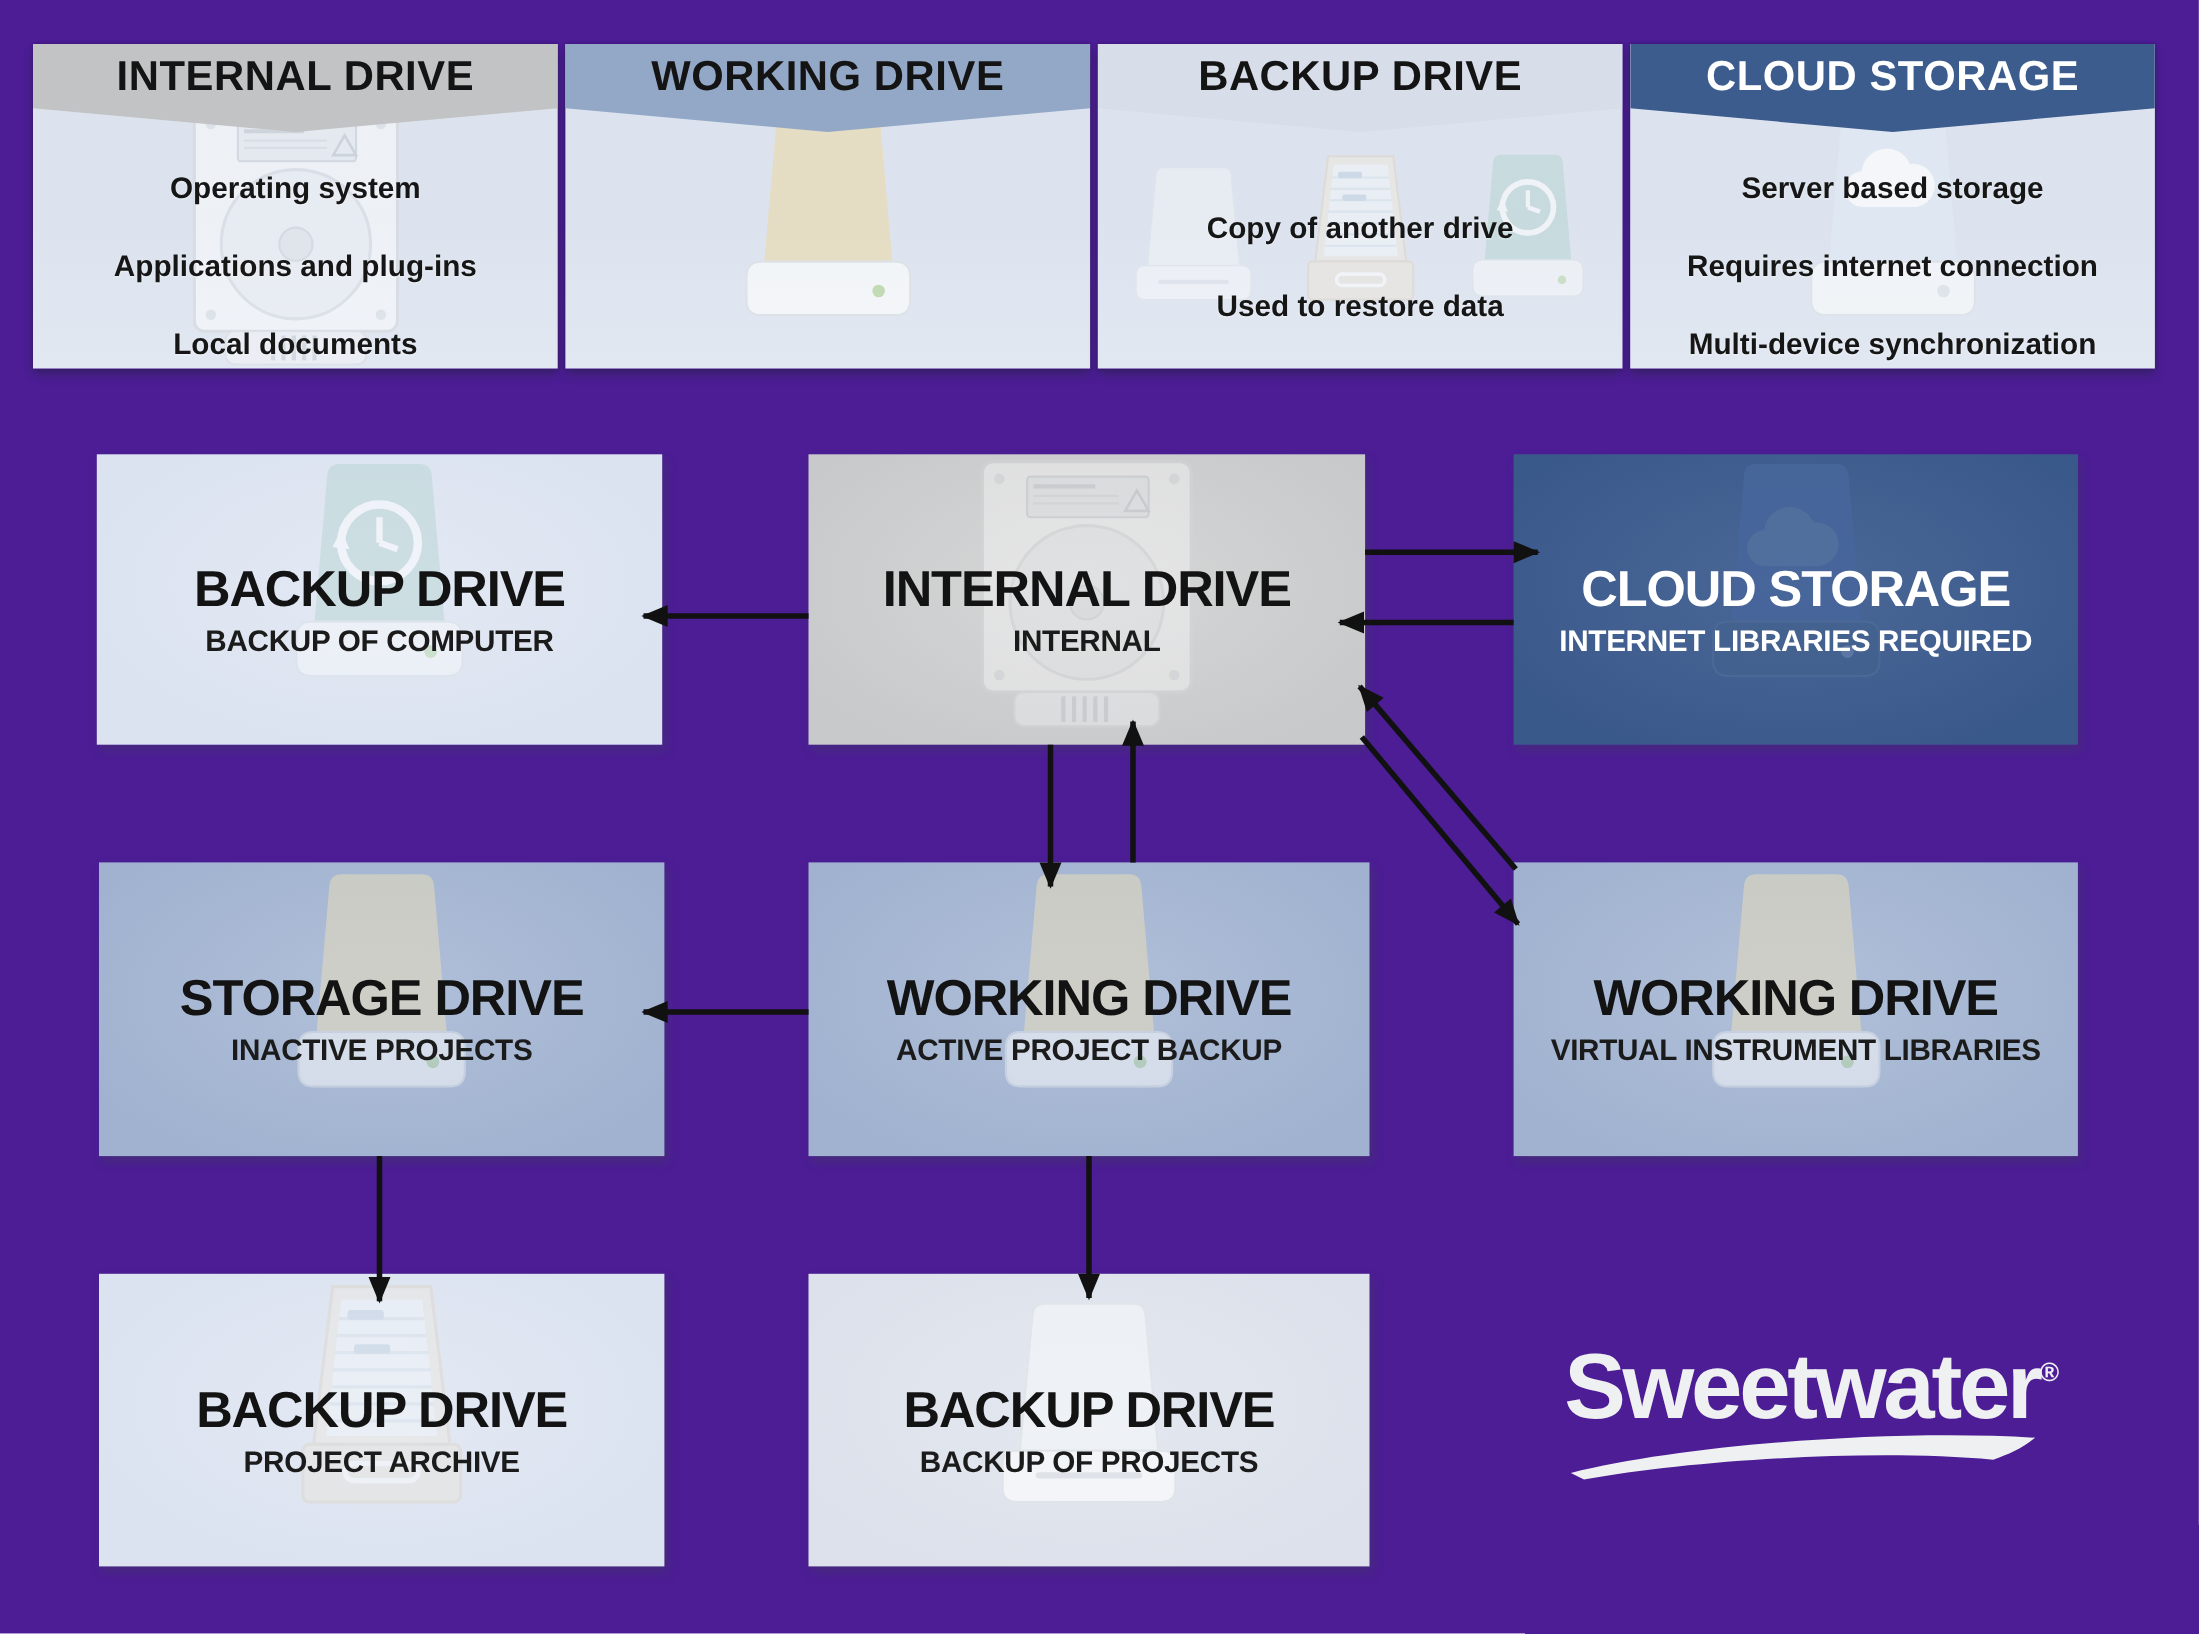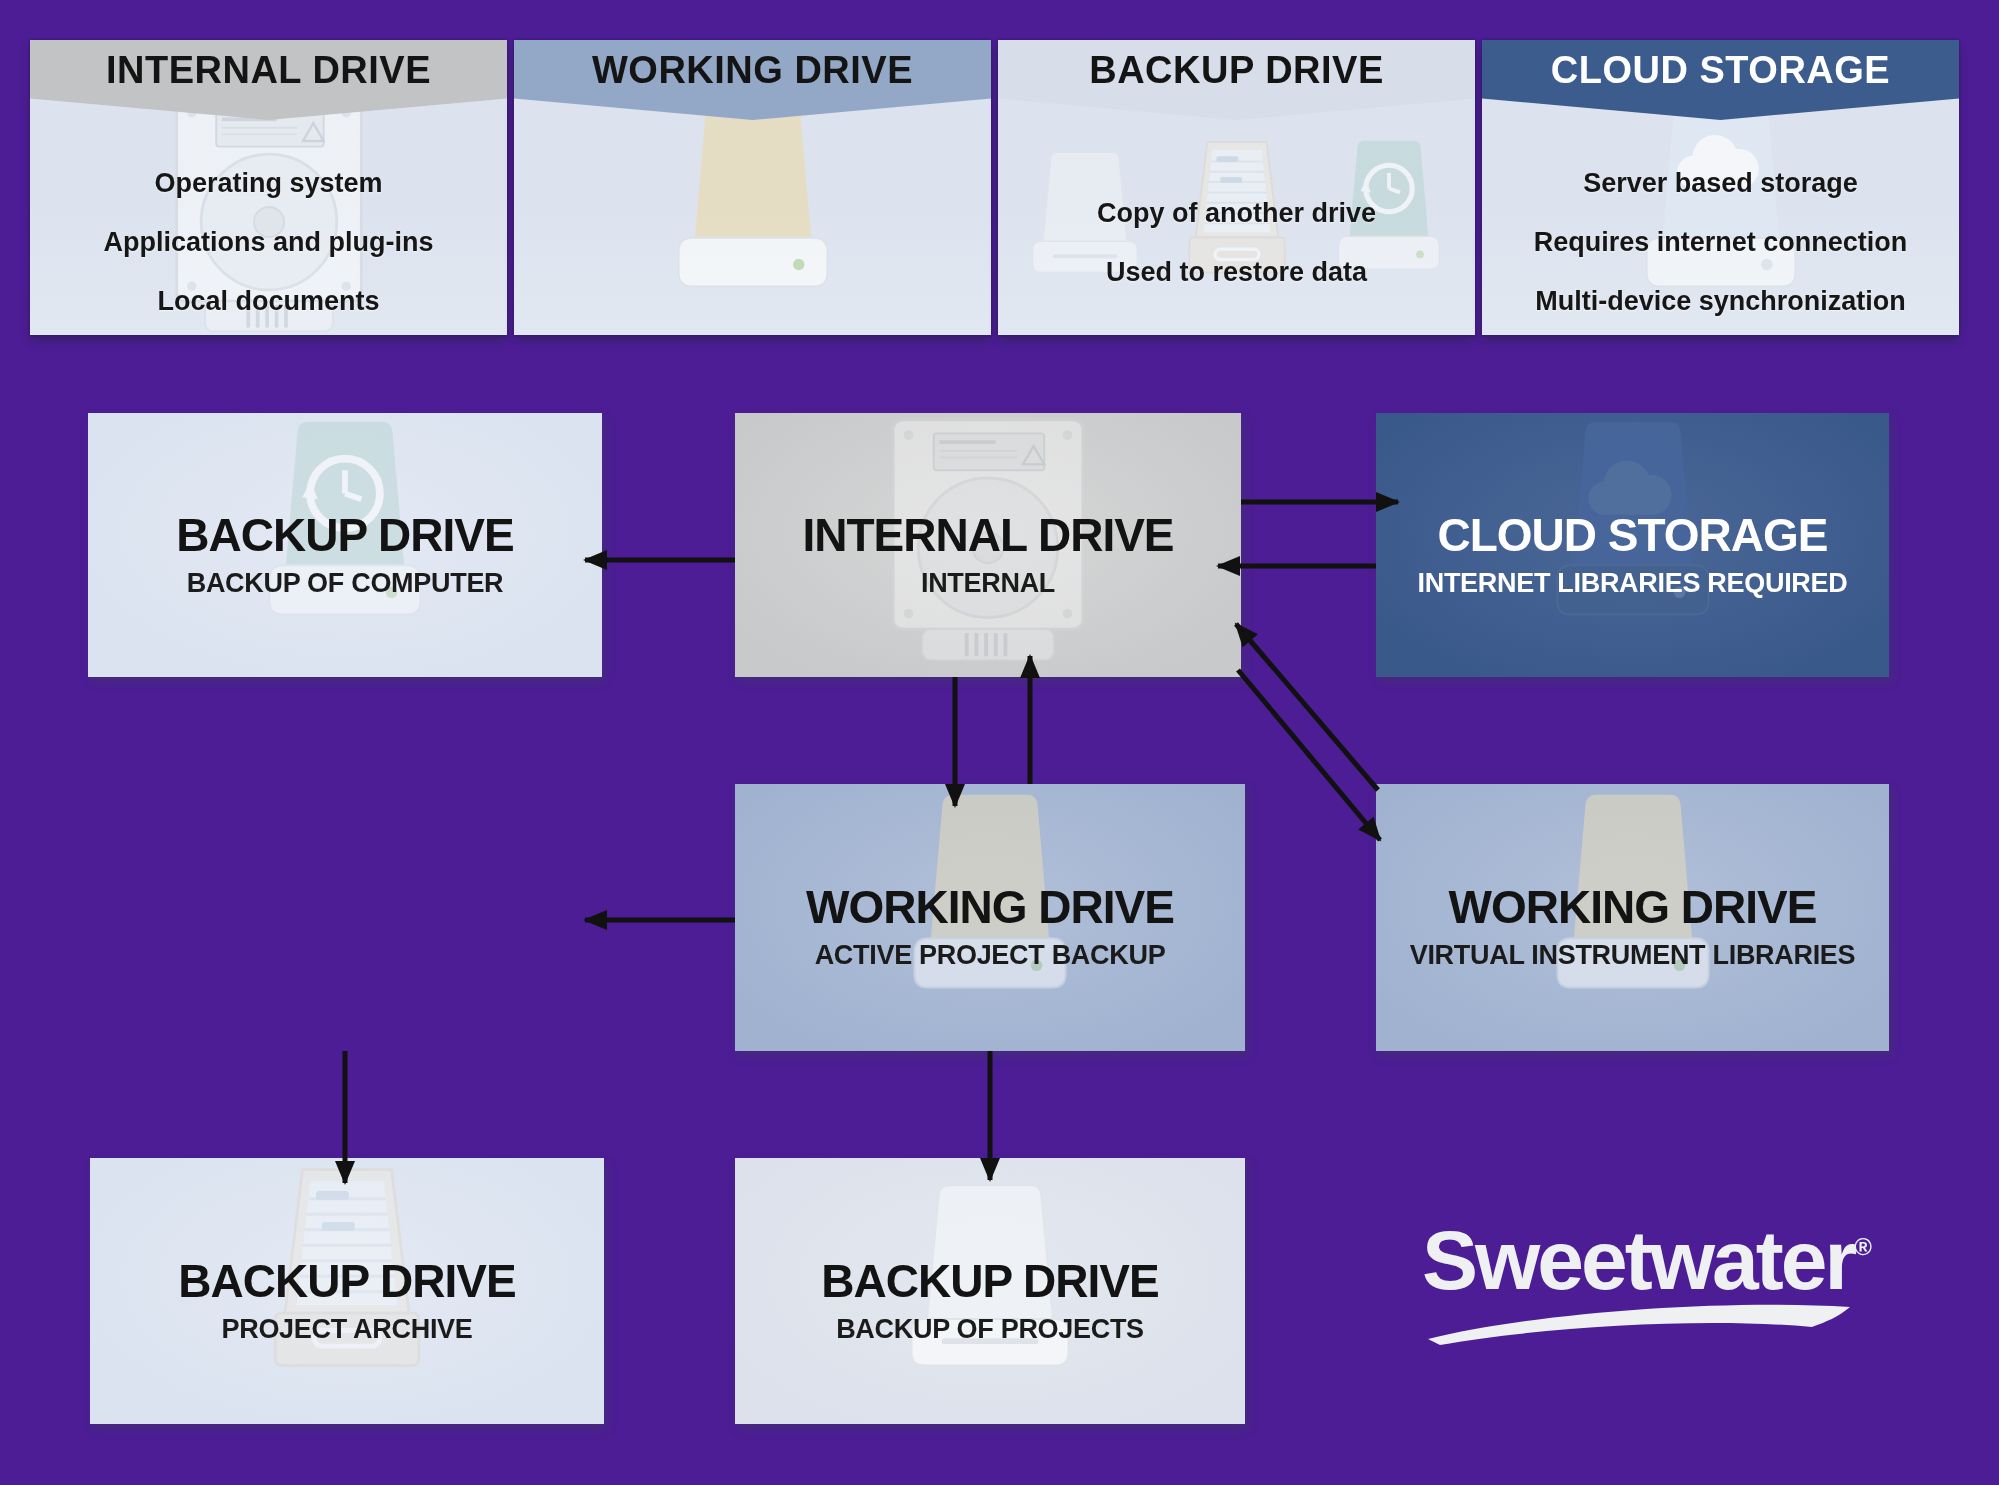--- a/index.html
+++ b/index.html
@@ -27,21 +27,21 @@
   .card-3 .card-header{background:#d7dde9}
   .card-4 .card-header{background:#3d5c8e}
   .card-title{
     font-size:38px;font-weight:bold;letter-spacing:.5px;line-height:60px;
     color:#141414;white-space:nowrap;
   }
   .card-4 .card-title{color:#ffffff}
   .card-body{
     position:absolute;left:0;top:80px;right:0;bottom:0;
     display:flex;flex-direction:column;justify-content:center;align-items:center;
-    gap:28px;padding-top:30px;z-index:2;
+    gap:40px;padding-top:30px;z-index:2;
   }
   .card-item{
     font-size:27px;font-weight:bold;color:#161616;white-space:nowrap;
     text-shadow:0 1px 2px rgba(255,255,255,.5);
   }
   .card-icon{
     position:absolute;left:50%;bottom:-2px;transform:translateX(-50%);
     z-index:1;
   }
   .card-icon-row{
@@ -254,20 +254,29 @@
   <div class="node node-c">
     <svg class="node-icon" width="235" height="252">
         <use href="#sym-drive-cloud-dark"></use>
       </svg>
     <div class="node-text">
       <div class="node-title">CLOUD STORAGE</div>
       <div class="node-subtitle">INTERNET LIBRARIES REQUIRED</div>
     </div>
   </div>
 
+  <div class="node node-d">
+    <svg class="node-icon" width="235" height="252">
+        <use href="#sym-drive-tan"></use>
+      </svg>
+    <div class="node-text">
+      <div class="node-title">STORAGE DRIVE</div>
+      <div class="node-subtitle">INACTIVE PROJECTS</div>
+    </div>
+  </div>
 
   <div class="node node-e">
     <svg class="node-icon" width="235" height="252">
         <use href="#sym-drive-tan"></use>
       </svg>
     <div class="node-text">
       <div class="node-title">WORKING DRIVE</div>
       <div class="node-subtitle">ACTIVE PROJECT BACKUP</div>
     </div>
   </div>

